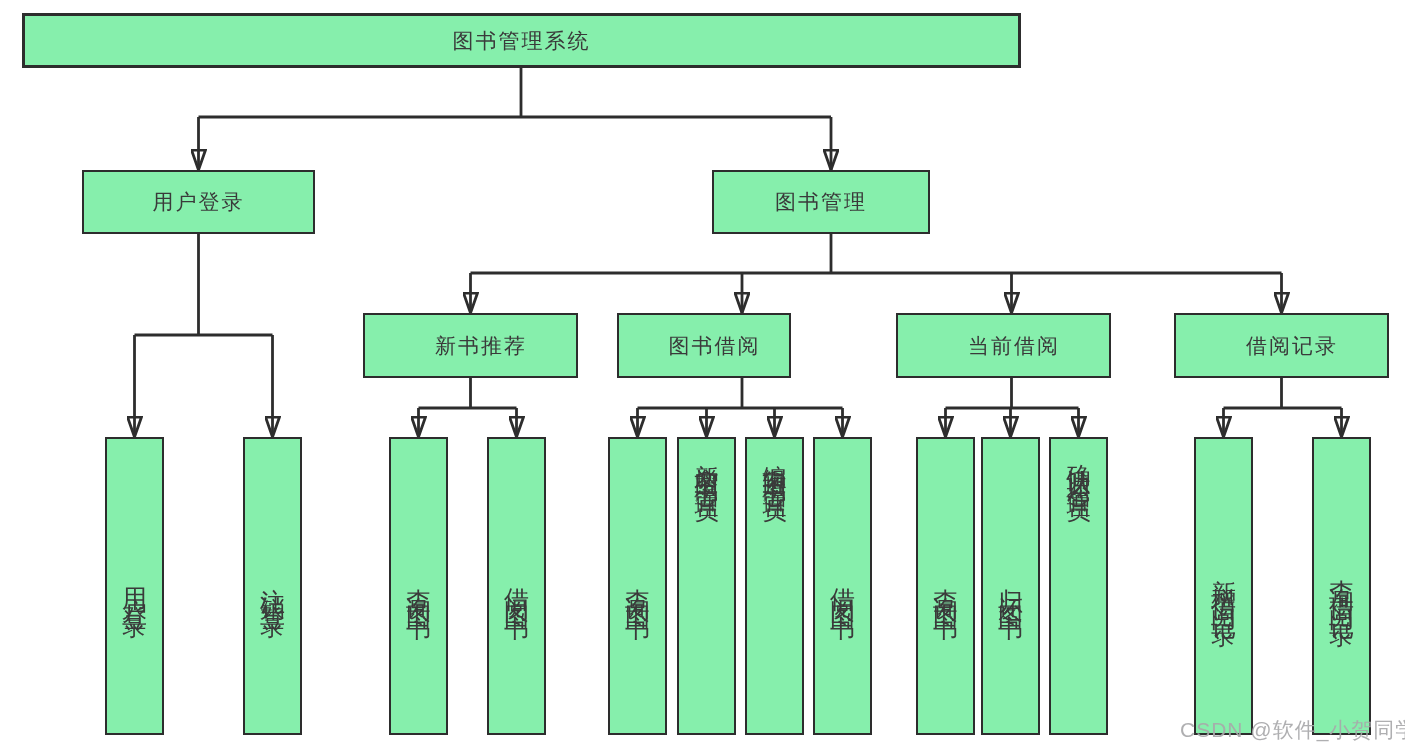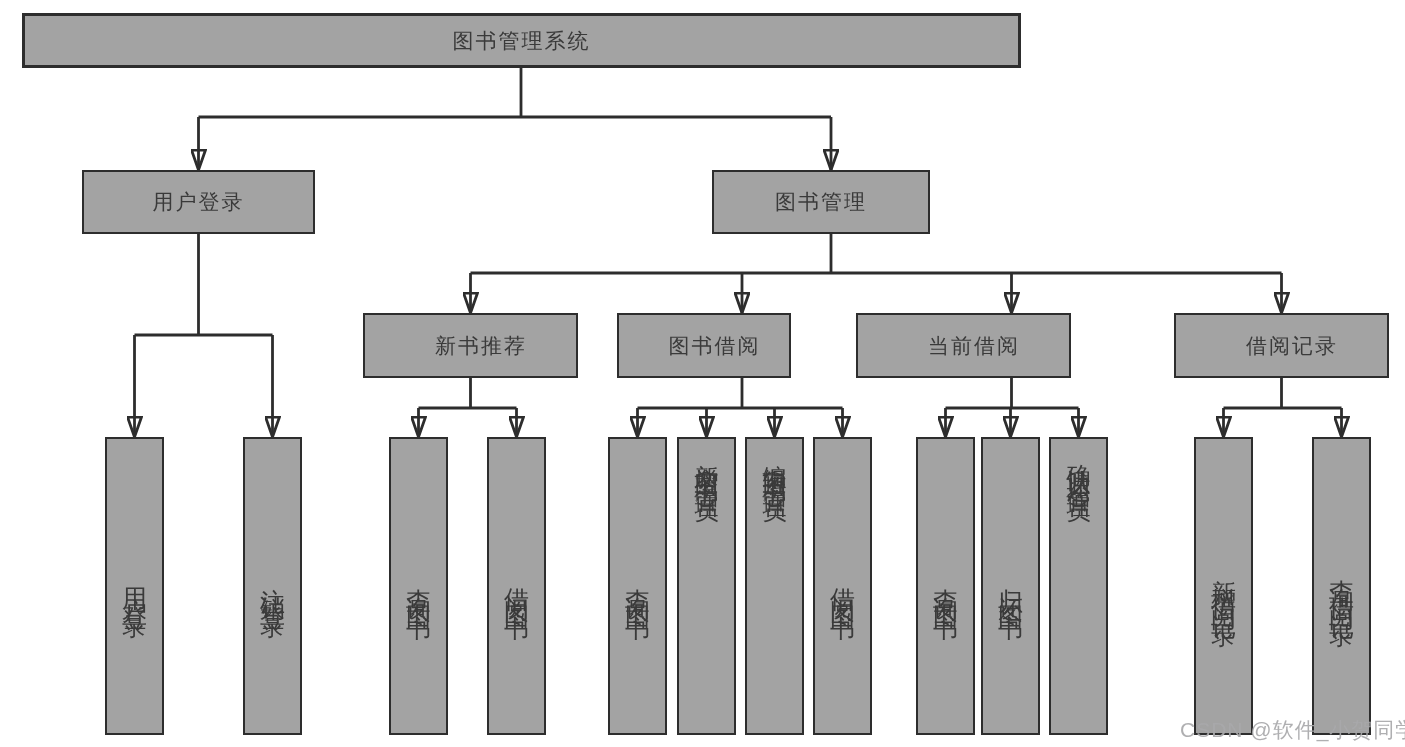--- a/index.html
+++ b/index.html
@@ -4,32 +4,32 @@
 <style>
   * { margin:0; padding:0; box-sizing:border-box; }
   html,body { background:#ffffff; }
   .canvas {
     position:relative; width:1405px; height:747px; background:#ffffff;
     font-family:"Liberation Sans","DejaVu Sans",sans-serif; overflow:hidden;
   }
   .connectors { position:absolute; left:0; top:0; width:1405px; height:747px; }
   .connectors path, .connectors line { stroke:#2d2d2d; stroke-width:2.8; fill:none; }
   .box {
-    position:absolute; background:#a3a3a3; border:2.5px solid #2d2d2d;
+    position:absolute; background:#86efac; border:2.5px solid #2d2d2d;
     display:flex; align-items:center; justify-content:center; color:#3a3a3a;
   }
   .root  { left:22px;  top:13px;  width:999px; height:55px; border-width:3px; }
   .hlbl  { font-size:21px; letter-spacing:2px; white-space:nowrap; }
   .lvl2  { top:170px; height:64px; }
   .login { left:82px;  width:233px; }
   .mgmt  { left:712px; width:218px; }
   .lvl3  { top:313px; height:65px;padding-left:21px; }
   .g0 { left:363px;  width:215px; }
   .g1 { left:617px;  width:174px; }
-  .g2 { left:856px;  width:215px; }
+  .g2 { left:896px;  width:215px; }
   .g3 { left:1174px; width:215px; }
   .vbox { top:437px; width:59px; height:298px; }
   .vbox.top { align-items:flex-start; padding-top:6px; }
   .vtext {
     writing-mode:vertical-rl; text-orientation:mixed;
     font-size:25px; letter-spacing:9px; line-height:1; white-space:nowrap;
   }
   .vtext.tight { font-size:24px; letter-spacing:5px; }
   .x-l0c0{left:105px}.x-l0c1{left:243px}
   .x-g0c0{left:389px}.x-g0c1{left:487px}

